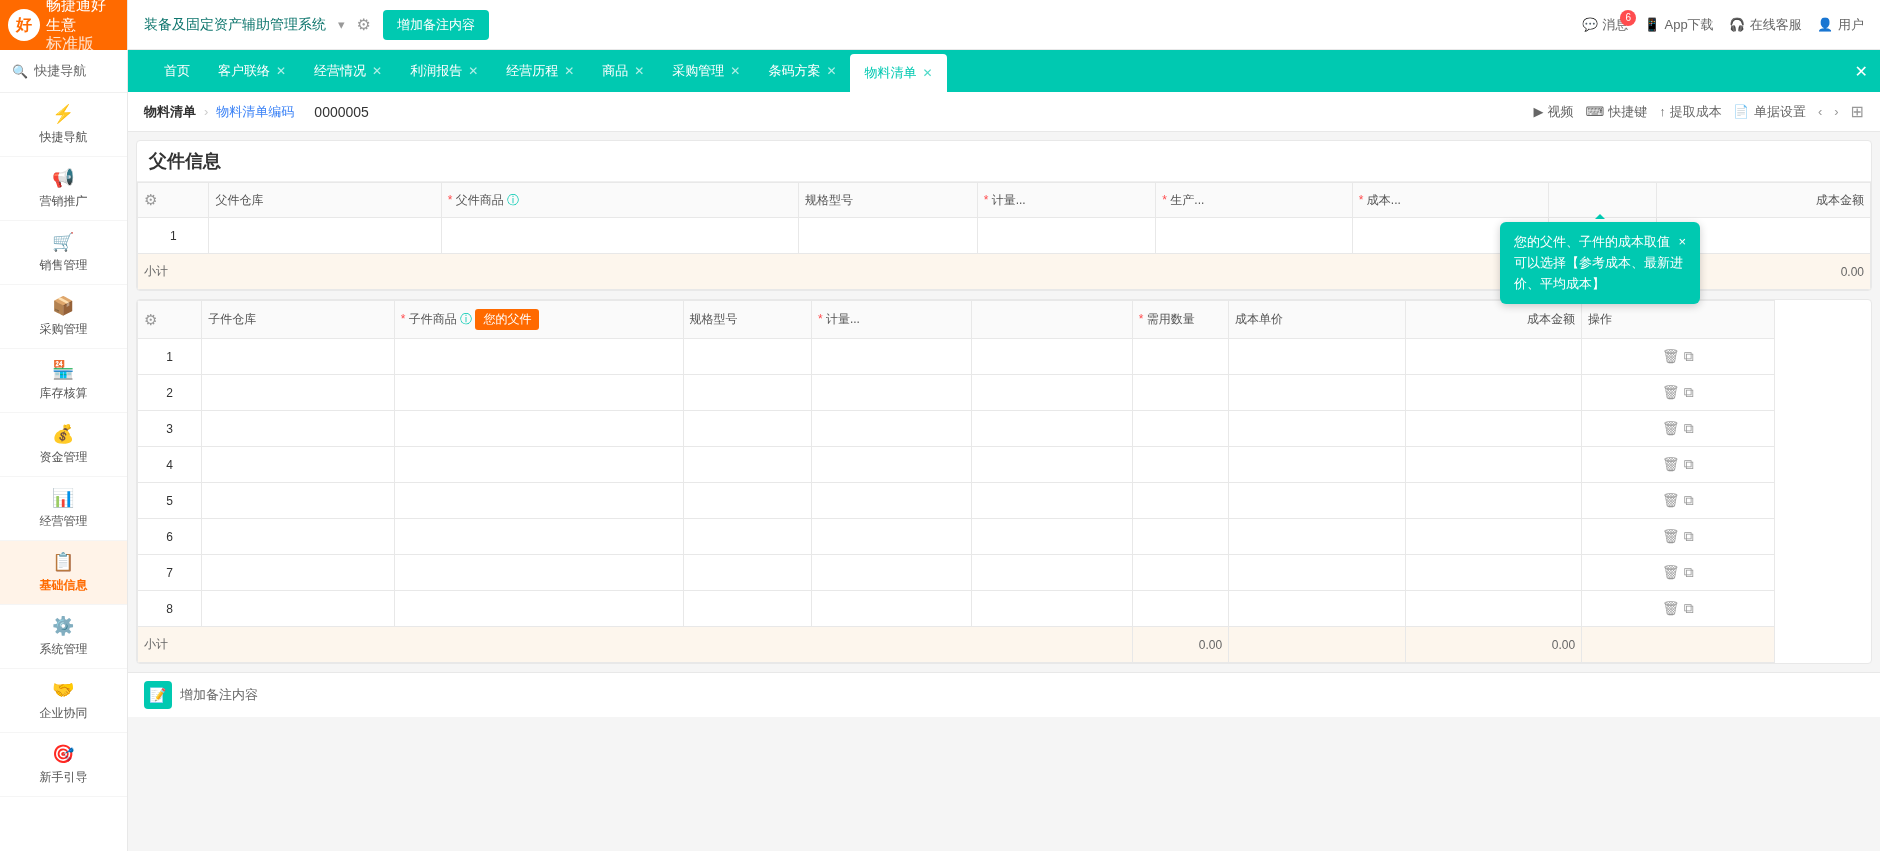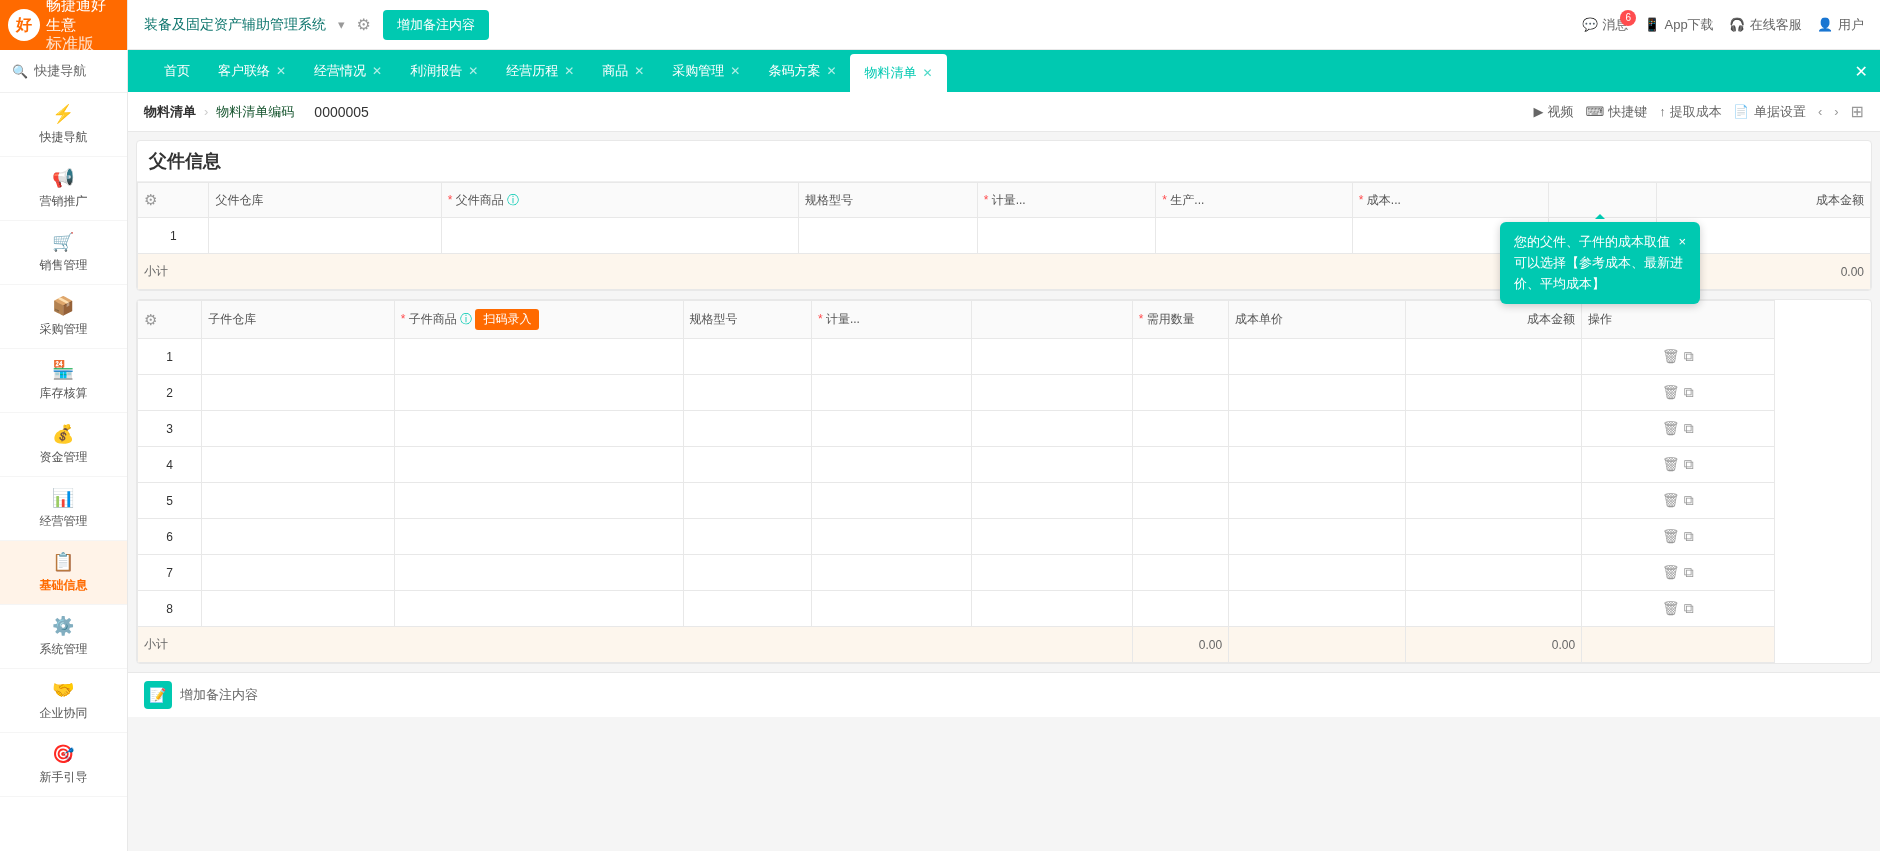--- a/index.html
+++ b/index.html
@@ -165,21 +165,21 @@
     
     .page-header {
       background: #fff;
       padding: 10px 16px;
       border-bottom: 1px solid #e8e8e8;
       display: flex;
       align-items: center;
       justify-content: space-between;
     }
     .breadcrumb { display: flex; align-items: center; gap: 8px; font-size: 13px; }
-    .breadcrumb-item { color: #14532d; }
+    .breadcrumb-item { color: #3b82f6; }
     .breadcrumb-item.current { color: #333; font-weight: bold; }
     .breadcrumb-sep { color: #ccc; }
     .doc-number { color: #333; margin-left: 12px; font-size: 14px; }
 
     .page-tools { display: flex; align-items: center; gap: 12px; font-size: 13px; color: #666; }
     .page-tool-btn { display: flex; align-items: center; gap: 4px; cursor: pointer; color: #666; }
 
     
     .section {
       background: #fff;
@@ -527,21 +527,21 @@
           <col style="width:110px">
           <col style="width:120px">
           <col style="width:60px">
         </colgroup>
         <thead>
           <tr>
             <th class="col-settings"><span class="settings-gear">⚙</span></th>
             <th>子件仓库</th>
             <th>
               <span class="required-star">*</span> 子件商品 <span style="color:#00c9b1">ⓘ</span>
-              <button class="scan-btn">扫码录入</button>
+              <button class="scan-btn">您的父件</button>
             </th>
             <th>规格型号</th>
             <th><span class="required-star">*</span> 计量...</th>
             <th></th>
             <th><span class="required-star">*</span> 需用数量</th>
             <th>成本单价</th>
             <th style="text-align:right;">成本金额</th>
             <th>操作</th>
           </tr>
         </thead>

